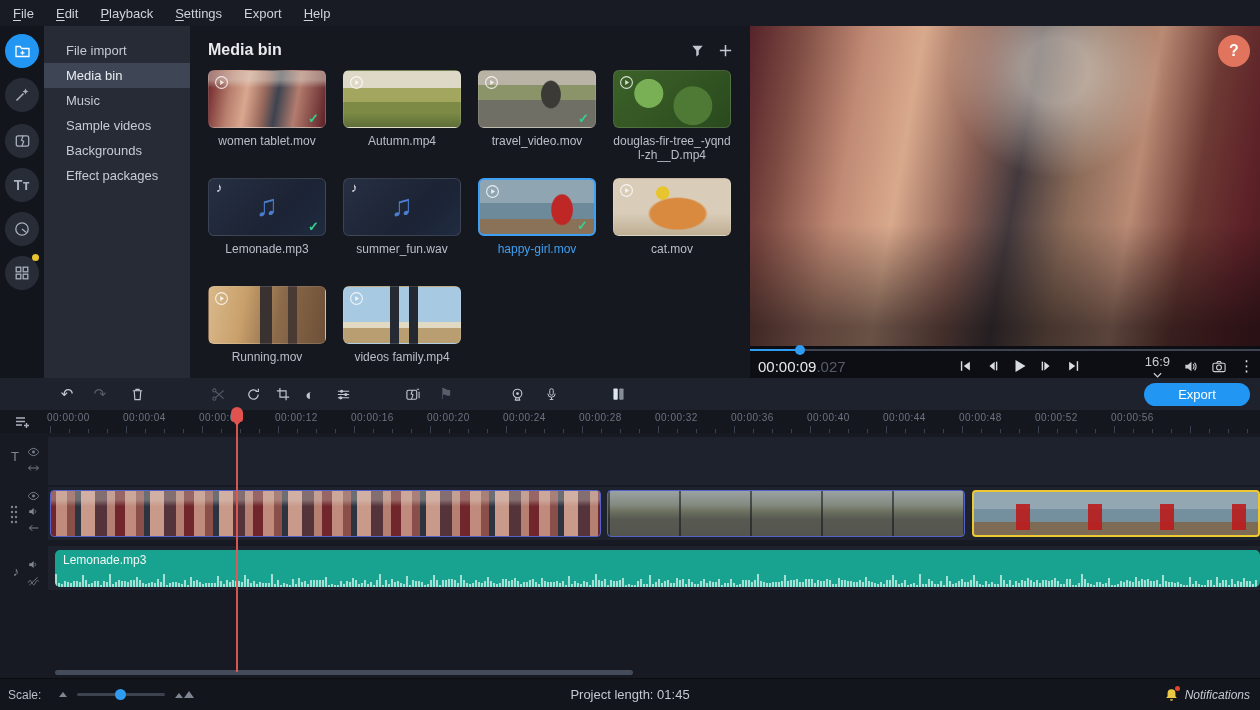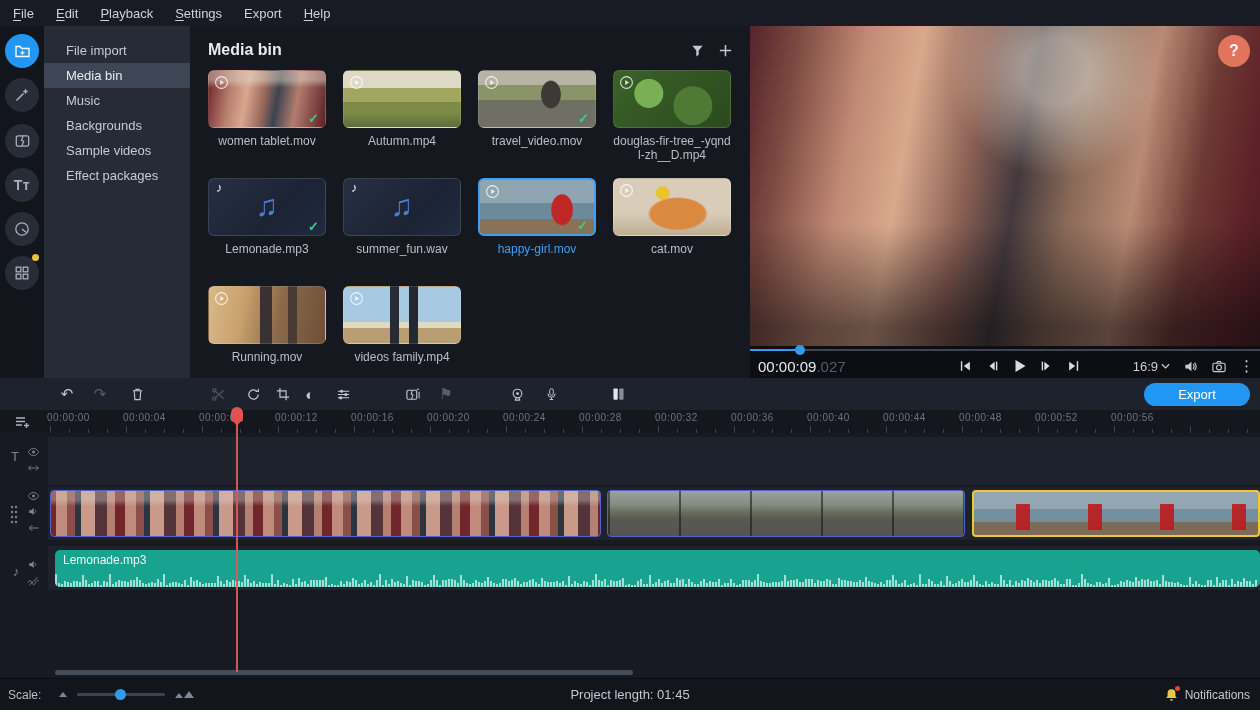--- a/index.html
+++ b/index.html
@@ -78,21 +78,21 @@
   #seekbar { position:absolute; left:0; top:320px; width:510px; height:8px; }
   #seek-track { position:absolute; left:0; top:3px; width:100%; height:2px; background:#3f4550; }
   #seek-fill { position:absolute; left:0; top:3px; height:2px; background:#2f9bf1; }
   #seek-knob { position:absolute; top:-1px; width:10px; height:10px; border-radius:50%; background:#2f9bf1; }
   #preview-controls { position:absolute; left:0; top:328px; width:510px; height:24px; display:flex; align-items:center; }
   #time-display { position:absolute; left:8px; font-size:15px; color:#e6e8ec; }
   #time-frac { color:#555d6b; }
   #transport { position:absolute; left:205px; display:flex; gap:7px; align-items:center; color:#d7dbe2; }
   .tr-btn { width:20px; height:18px; display:flex; align-items:center; justify-content:center; }
   #preview-right { position:absolute; right:6px; display:flex; align-items:center; gap:12px; color:#c9ccd3; }
-  #aspect { font-size:13px; display:flex; align-items:center; gap:3px; }
+  #aspect { font-size:13px; display:flex; align-items:center; gap:3px;flex-direction:column; }
 
   
   #toolbar { position:absolute; left:0; top:378px; width:1260px; height:32px; background:#1e222c; z-index:6; }
   .tb-icon { position:absolute; top:4px; width:24px; height:24px; display:flex; align-items:center; justify-content:center; color:#c2c8d3; font-size:15px; }
   .tb-icon.disabled { color:#565e6c; }
   .tb-icon.lit { color:#dfe5ee; }
   #export-btn { position:absolute; right:10px; top:5px; width:106px; height:23px; border-radius:12px; background:#2196f3;
       color:#fff; font-size:13px; display:flex; align-items:center; justify-content:center; border:none; }
 
   
@@ -138,21 +138,21 @@
   
   #statusbar { position:absolute; left:0; top:678px; width:1260px; height:32px; background:#12151b;
       border-top:1px solid #0b0d11; display:flex; align-items:center; z-index:20; }
   #scale-label { margin-left:8px; font-size:12px; color:#b9bec8; }
   .zoom-tri { width:0; height:0; border-left:5px solid transparent; border-right:5px solid transparent; border-bottom:7px solid #7e8694; }
   .zoom-tri.small { border-left-width:4px; border-right-width:4px; border-bottom-width:5px; }
   #scale-slider { position:relative; width:88px; height:3px; background:#3c434f; border-radius:2px; margin:0 10px; }
   #scale-knob { position:absolute; left:38px; top:-4px; width:11px; height:11px; border-radius:50%; background:#2f9bf1; }
   #zoom-in-group { display:flex; align-items:flex-end; gap:1px; }
   #project-length { position:absolute; left:0; right:0; text-align:center; font-size:13px; color:#c3c8d2; }
-  #notif { position:absolute; right:10px; display:flex; align-items:center; gap:5px; font-size:12px; color:#c6cad2; }
+  #notif { position:absolute; right:10px; display:flex; align-items:center; gap:5px; font-size:12px; color:#c6cad2;font-style:italic; }
   #bell-wrap { position:relative; width:16px; height:16px; color:#ecc945; }
   #bell-dot { position:absolute; right:0px; top:-1px; width:5px; height:5px; border-radius:50%; background:#e0452e; }
 </style>
 </head>
 <body>
 
 <div id="menubar">
     <div class="menu-item"><u>F</u>ile</div>
     <div class="menu-item"><u>E</u>dit</div>
     <div class="menu-item"><u>P</u>layback</div>
@@ -209,22 +209,22 @@
         </svg>
       </span>
       <div class="rail-badge"></div>
     </div>
   </div>
 
 <div id="categories">
     <div class="cat-item">File import</div>
     <div class="cat-item selected">Media bin</div>
     <div class="cat-item">Music</div>
+    <div class="cat-item">Sample videos</div>
     <div class="cat-item">Backgrounds</div>
-    <div class="cat-item">Sample videos</div>
     <div class="cat-item">Effect packages</div>
   </div>
 
 <div id="media-panel">
   <div id="media-header">
     <div id="media-title">Media bin</div>
     <div class="hdr-icon">
       <svg width="15" height="15" viewBox="0 0 16 16">
           <path d="M2.5 3h11l-4.2 5v4.5l-2.6 1.9V8z" fill="currentColor"></path>
         </svg>

